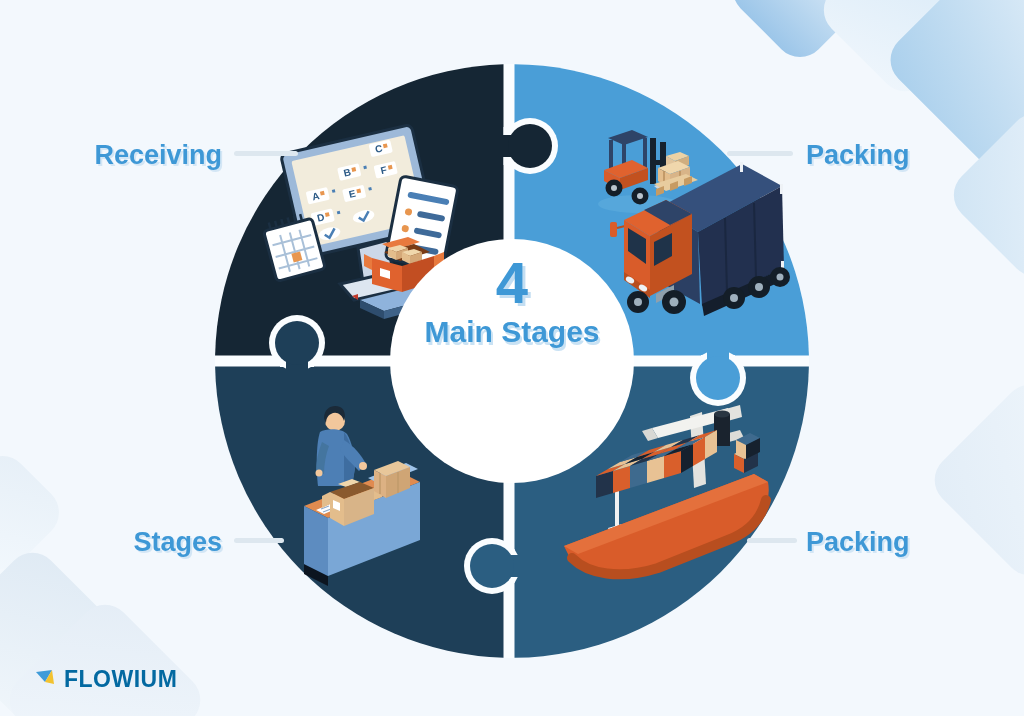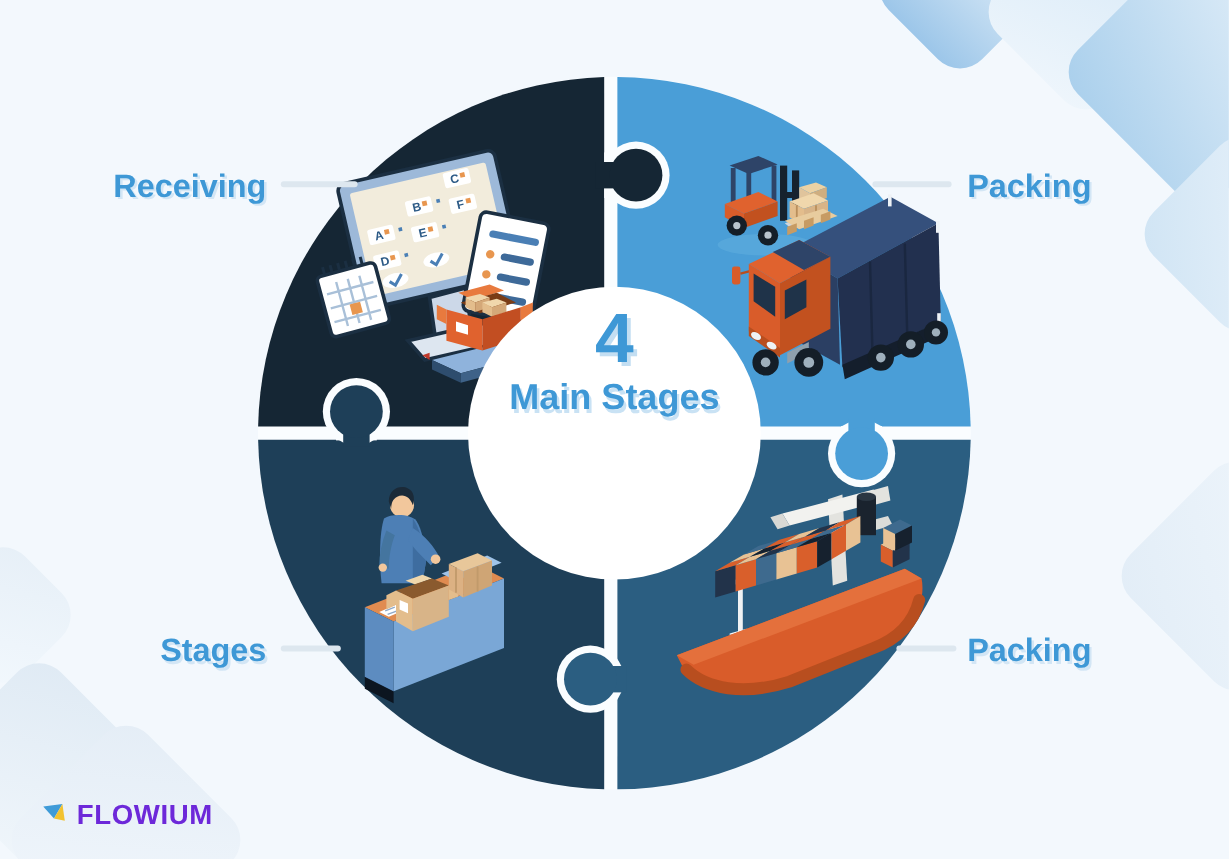--- a/index.html
+++ b/index.html
@@ -15,21 +15,21 @@
     text-shadow:2px 2px 0 rgba(190,218,240,.6);white-space:nowrap;
   }
   .stage-label.right-align{text-align:right;}
   .connector{position:absolute;z-index:2;height:5px;border-radius:3px;background:#dde7ef;}
   .center-title{
     position:absolute;left:372px;top:254px;width:280px;z-index:3;text-align:center;color:#3e98d6;
   }
   .center-title .big-number{font-size:58px;font-weight:700;line-height:1.0;text-shadow:3px 3px 0 #c3def2;}
   .center-title .title-line{font-size:30px;font-weight:700;line-height:1.32;text-shadow:2px 3px 0 #c9e2f4;}
   .logo{position:absolute;left:36px;top:666px;z-index:3;display:flex;align-items:center;gap:2px;}
-  .logo-text{font-size:23px;font-weight:900;color:#6d28d9;letter-spacing:.5px;}
+  .logo-text{font-size:23px;font-weight:900;color:#0369a1;letter-spacing:.5px;}
 </style>
 </head>
 <body>
 
 <div class="deco" style="left:745px;top:-65px;width:110px;height:110px;background:linear-gradient(180deg,#e3eff9,#9cc6e9);"></div>
 <div class="deco" style="left:840px;top:-55px;width:130px;height:130px;background:linear-gradient(160deg,#d7e9f7,#eff6fc);"></div>
 <div class="deco" style="left:915px;top:-25px;width:170px;height:170px;background:linear-gradient(200deg,#e8f2fa,#a9cfec);"></div>
 <div class="deco" style="left:970px;top:130px;width:130px;height:130px;background:linear-gradient(220deg,#f0f6fc,#cfe4f4);"></div>
 <div class="deco" style="left:955px;top:405px;width:150px;height:150px;background:linear-gradient(210deg,#f1f7fc,#e2edf7);"></div>
 <div class="deco" style="left:-45px;top:465px;width:95px;height:95px;background:linear-gradient(150deg,#e6eff7,#f2f8fd);"></div>

